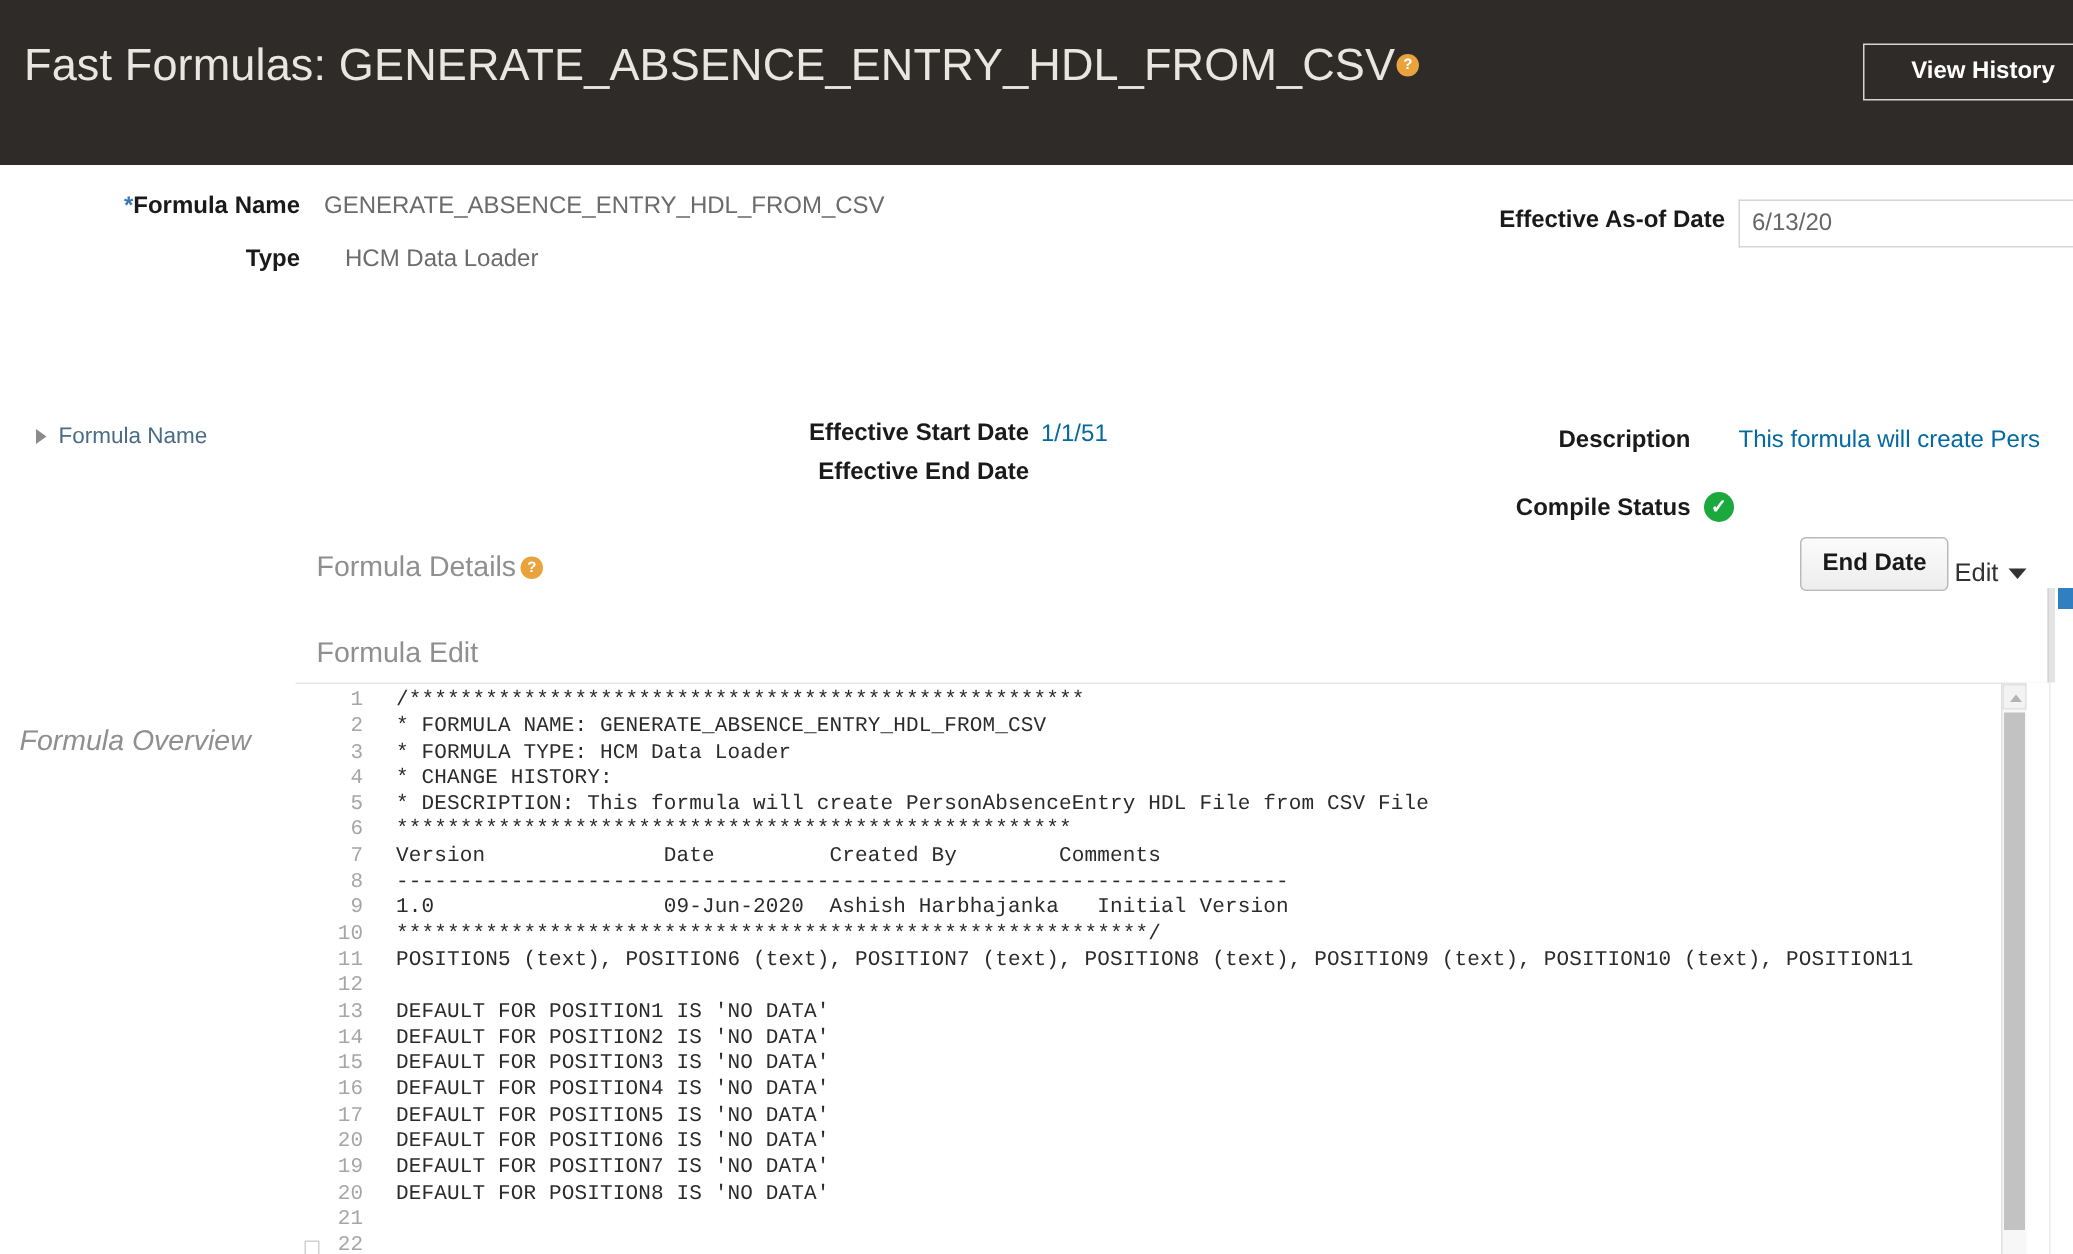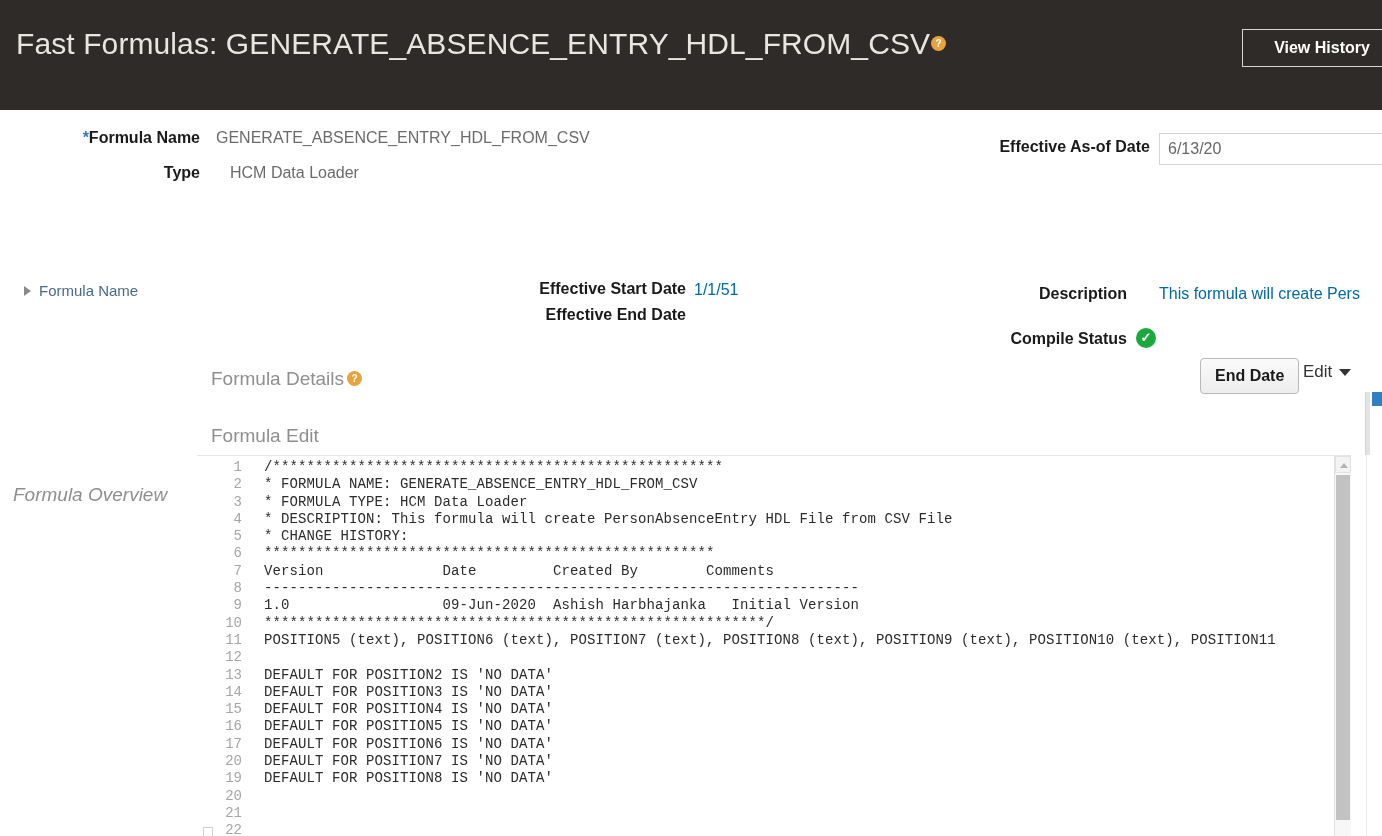--- a/index.html
+++ b/index.html
@@ -207,21 +207,21 @@
     background: linear-gradient(#fbfbfb, #ededed);
     font-size: 16px;
     font-weight: bold;
     color: #1a1a1a;
     font-family: "Liberation Sans", sans-serif;
     cursor: pointer;
     white-space: nowrap;
   }
   .edit-menu {
     position: absolute;
-    left: 1303px; top: 362px;
+    left: 1303px; top: 372px;
     display: flex;
     align-items: center;
     gap: 7px;
     cursor: pointer;
   }
   .edit-menu-label { font-size: 17px; color: #333333; }
   .caret-down {
     width: 0; height: 0;
     border-top: 7px solid #333333;
     border-left: 6px solid transparent;
@@ -431,29 +431,30 @@
       <span class="ln">20</span>
       <span class="ln">19</span>
       <span class="ln">20</span>
       <span class="ln">21</span>
       <span class="ln">22</span>
     </div>
   <div class="code-area" id="code-area">
       <span class="cl">/*****************************************************</span>
       <span class="cl">* FORMULA NAME: GENERATE_ABSENCE_ENTRY_HDL_FROM_CSV</span>
       <span class="cl">* FORMULA TYPE: HCM Data Loader</span>
+      <span class="cl">* CHANGE HISTORY:</span>
       <span class="cl">* DESCRIPTION: This formula will create PersonAbsenceEntry HDL File from CSV File</span>
-      <span class="cl">* CHANGE HISTORY:</span>
       <span class="cl">*****************************************************</span>
       <span class="cl">Version              Date         Created By        Comments</span>
       <span class="cl">----------------------------------------------------------------------</span>
       <span class="cl">1.0                  09-Jun-2020  Ashish Harbhajanka   Initial Version</span>
       <span class="cl">***********************************************************/</span>
       <span class="cl">POSITION5 (text), POSITION6 (text), POSITION7 (text), POSITION8 (text), POSITION9 (text), POSITION10 (text), POSITION11</span>
       <span class="cl"></span>
+      <span class="cl">DEFAULT FOR POSITION1 IS 'NO DATA'</span>
       <span class="cl">DEFAULT FOR POSITION2 IS 'NO DATA'</span>
       <span class="cl">DEFAULT FOR POSITION3 IS 'NO DATA'</span>
       <span class="cl">DEFAULT FOR POSITION4 IS 'NO DATA'</span>
       <span class="cl">DEFAULT FOR POSITION5 IS 'NO DATA'</span>
       <span class="cl">DEFAULT FOR POSITION6 IS 'NO DATA'</span>
       <span class="cl">DEFAULT FOR POSITION7 IS 'NO DATA'</span>
       <span class="cl">DEFAULT FOR POSITION8 IS 'NO DATA'</span>
     </div>
 </div>
 

